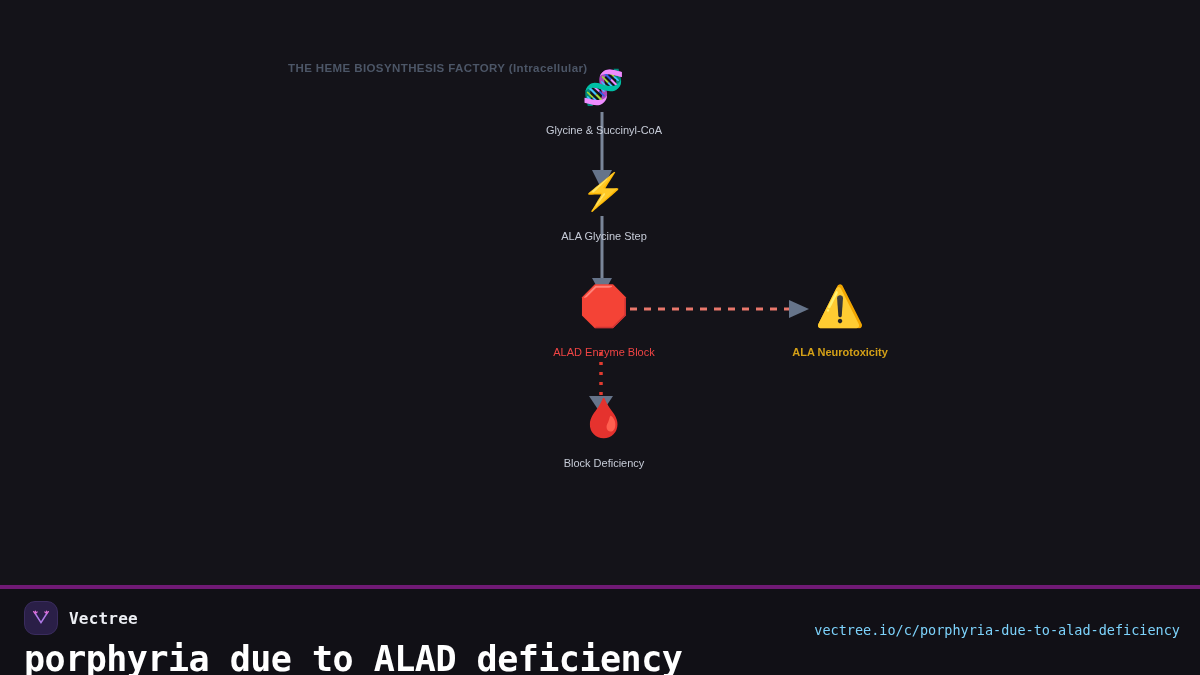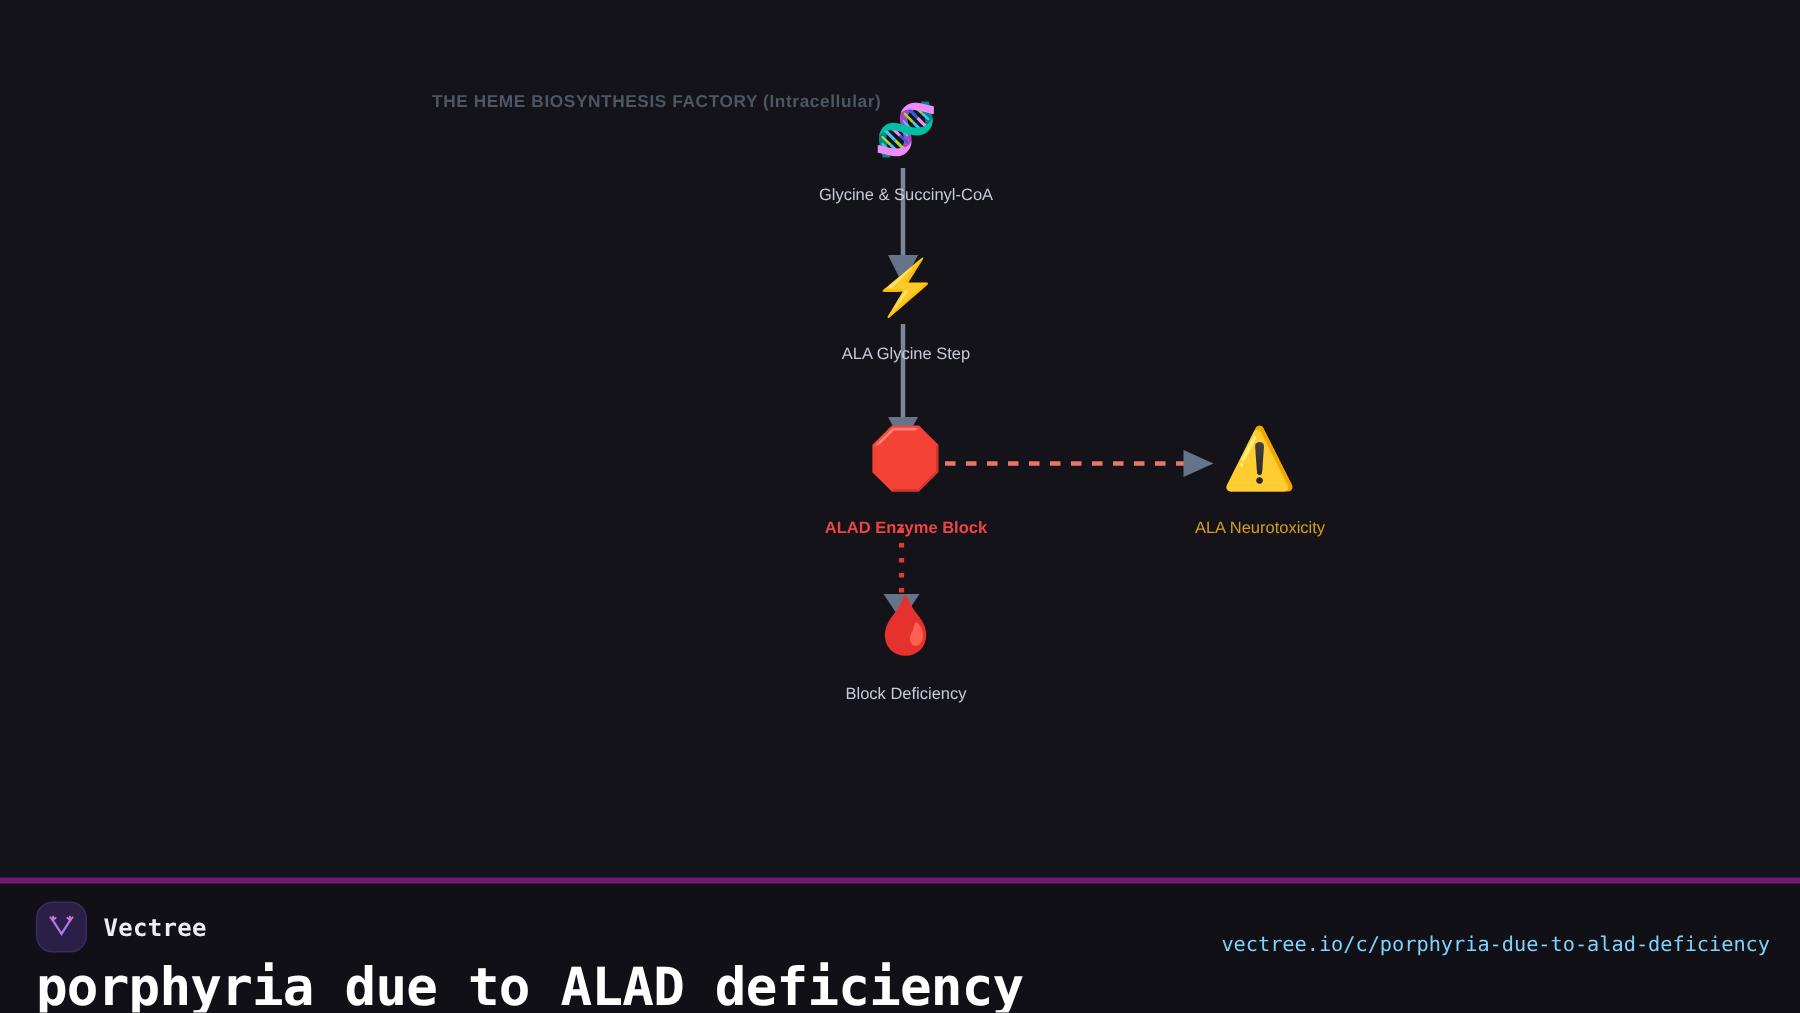--- a/index.html
+++ b/index.html
@@ -69,25 +69,26 @@
     font-size: 11px;
     line-height: 13px;
     white-space: nowrap;
     text-align: center;
     color: #c6cbd7;
     user-select: none;
   }
 
   .node-label.danger {
     color: #ef4444;
-    font-weight: bold;
+    font-weight: normal;
   }
 
   .node-label.warn {
     color: #d4a017;
+    font-weight: bold;
   }
 
   
   #node-substrate   { left: 604px; top: 70px; }
   #node-synthase    { left: 604px; top: 174px; }
   #node-block       { left: 604px; top: 286px; }
   #node-neuro       { left: 840px; top: 286px; }
   #node-heme        { left: 604px; top: 399px; }
 
   #node-substrate .node-glyph { font-size: 34px; }

